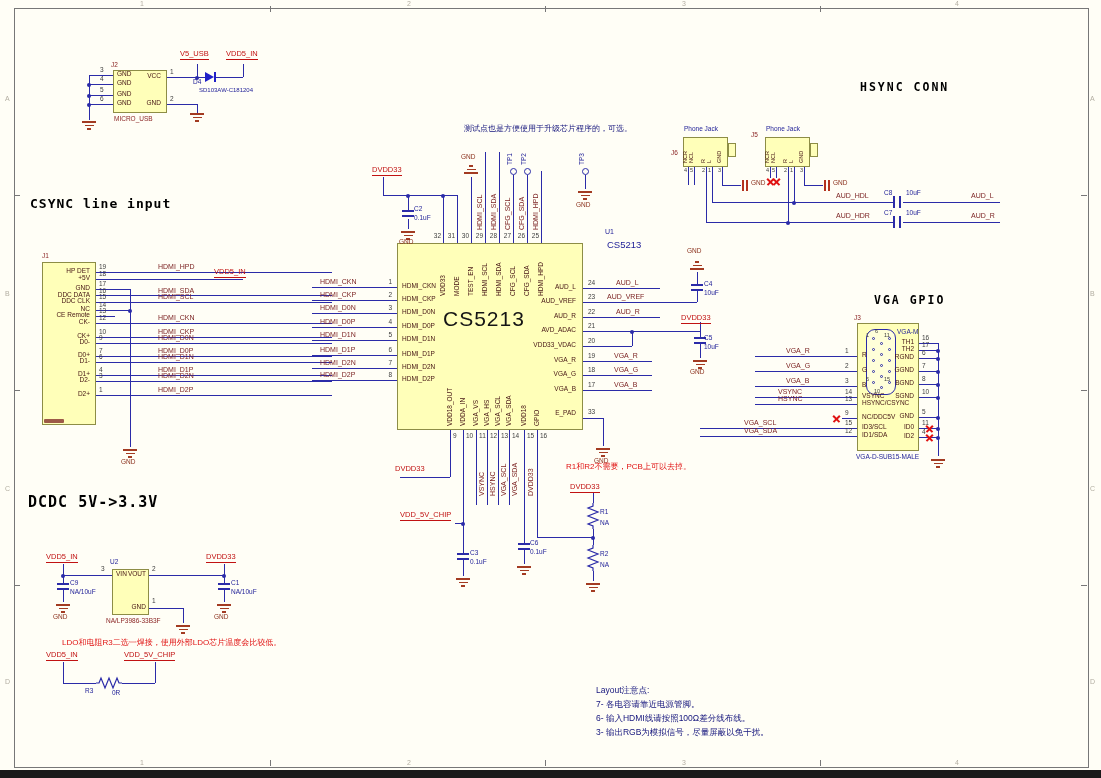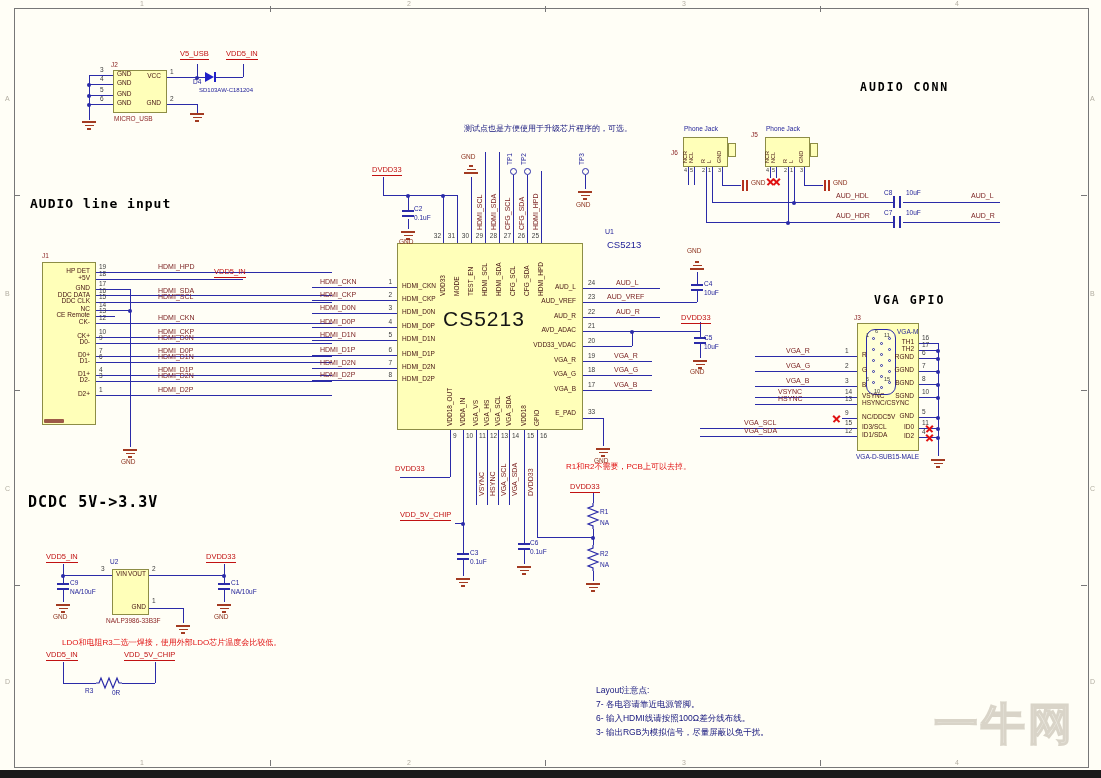--- a/index.html
+++ b/index.html
@@ -347,22 +347,22 @@
     <div class="hole" style="left: 880px; top: 353px;"></div>
     <div class="hole" style="left: 880px; top: 364px;"></div>
     <div class="hole" style="left: 880px; top: 375px;"></div>
     <div class="hole" style="left: 880px; top: 386px;"></div>
     <div class="hole" style="left: 888px; top: 337px;"></div>
     <div class="hole" style="left: 888px; top: 348px;"></div>
     <div class="hole" style="left: 888px; top: 359px;"></div>
     <div class="hole" style="left: 888px; top: 370px;"></div>
     <div class="hole" style="left: 888px; top: 381px;"></div>
     <div class="smudge" style="left: 44px; top: 419px; width: 20px; height: 4px;"></div>
-    <div class="lab ttl13" style="left: 30px; top: 197px;">AUDIO line input</div>
-    <div class="lab ttl12" style="left: 860px; top: 82px;">AUDIO CONN</div>
+    <div class="lab ttl13" style="left: 30px; top: 197px;">CSYNC line input</div>
+    <div class="lab ttl12" style="left: 860px; top: 82px;">HSYNC CONN</div>
     <div class="lab ttl12" style="left: 874px; top: 295px;">VGA GPIO</div>
     <div class="lab ttl15" style="left: 28px; top: 495px;">DCDC 5V-&gt;3.3V</div>
     <div class="lab rdes" style="left: 111px; top: 62px;">J2</div>
     <div class="lab pname" style="left: 117px; top: 71px;">GND</div>
     <div class="lab pname" style="left: 117px; top: 80px;">GND</div>
     <div class="lab pname" style="left: 117px; top: 91px;">GND</div>
     <div class="lab pname" style="left: 117px; top: 100px;">GND</div>
     <div class="lab pname" style="left: 141px; top: 73px; width: 20px; text-align: right;">VCC</div>
     <div class="lab pname" style="left: 141px; top: 100px; width: 20px; text-align: right;">GND</div>
     <div class="lab pin" style="left: 100px; top: 67px;">3</div>
@@ -464,21 +464,20 @@
     <div class="lab pwr" style="left: 124px; top: 651px;">VDD_5V_CHIP</div>
     <div class="lab des" style="left: 85px; top: 688px;">R3</div>
     <div class="lab des" style="left: 112px; top: 690px;">0R</div>
     <div class="lab noteB" style="left: 464px; top: 125px;">测试点也是方便使用于升级芯片程序的，可选。</div>
     <div class="lab noteR" style="left: 566px; top: 463px;">R1和R2不需要，PCB上可以去掉。</div>
     <div class="lab noteR" style="left: 62px; top: 639px;">LDO和电阻R3二选一焊接，使用外部LDO芯片温度会比较低。</div>
     <div class="lab noteB9" style="left: 596px; top: 686px;">Layout注意点:</div>
     <div class="lab noteB9" style="left: 596px; top: 700px;">7- 各电容请靠近电源管脚。</div>
     <div class="lab noteB9" style="left: 596px; top: 714px;">6- 输入HDMI线请按照100Ω差分线布线。</div>
     <div class="lab noteB9" style="left: 596px; top: 728px;">3- 输出RGB为模拟信号，尽量屏蔽以免干扰。</div>
-    <div class="lab wm1" style="left: 934px; top: 702px;">一牛网</div>
     <div class="lab pname" style="left: 46px; top: 268px; width: 44px; text-align: right;">HP DET</div>
     <div class="lab pin" style="left: 99px; top: 264px;">19</div>
     <div class="lab net" style="left: 158px; top: 263px;">HDMI_HPD</div>
     <div class="lab pname" style="left: 46px; top: 275px; width: 44px; text-align: right;">+5V</div>
     <div class="lab pin" style="left: 99px; top: 271px;">18</div>
     <div class="lab pwr" style="left: 214px; top: 268px;">VDD5_IN</div>
     <div class="lab pname" style="left: 46px; top: 285px; width: 44px; text-align: right;">GND</div>
     <div class="lab pin" style="left: 99px; top: 281px;">17</div>
     <div class="lab pname" style="left: 46px; top: 292px; width: 44px; text-align: right;">DDC DATA</div>
     <div class="lab pin" style="left: 99px; top: 288px;">16</div>

